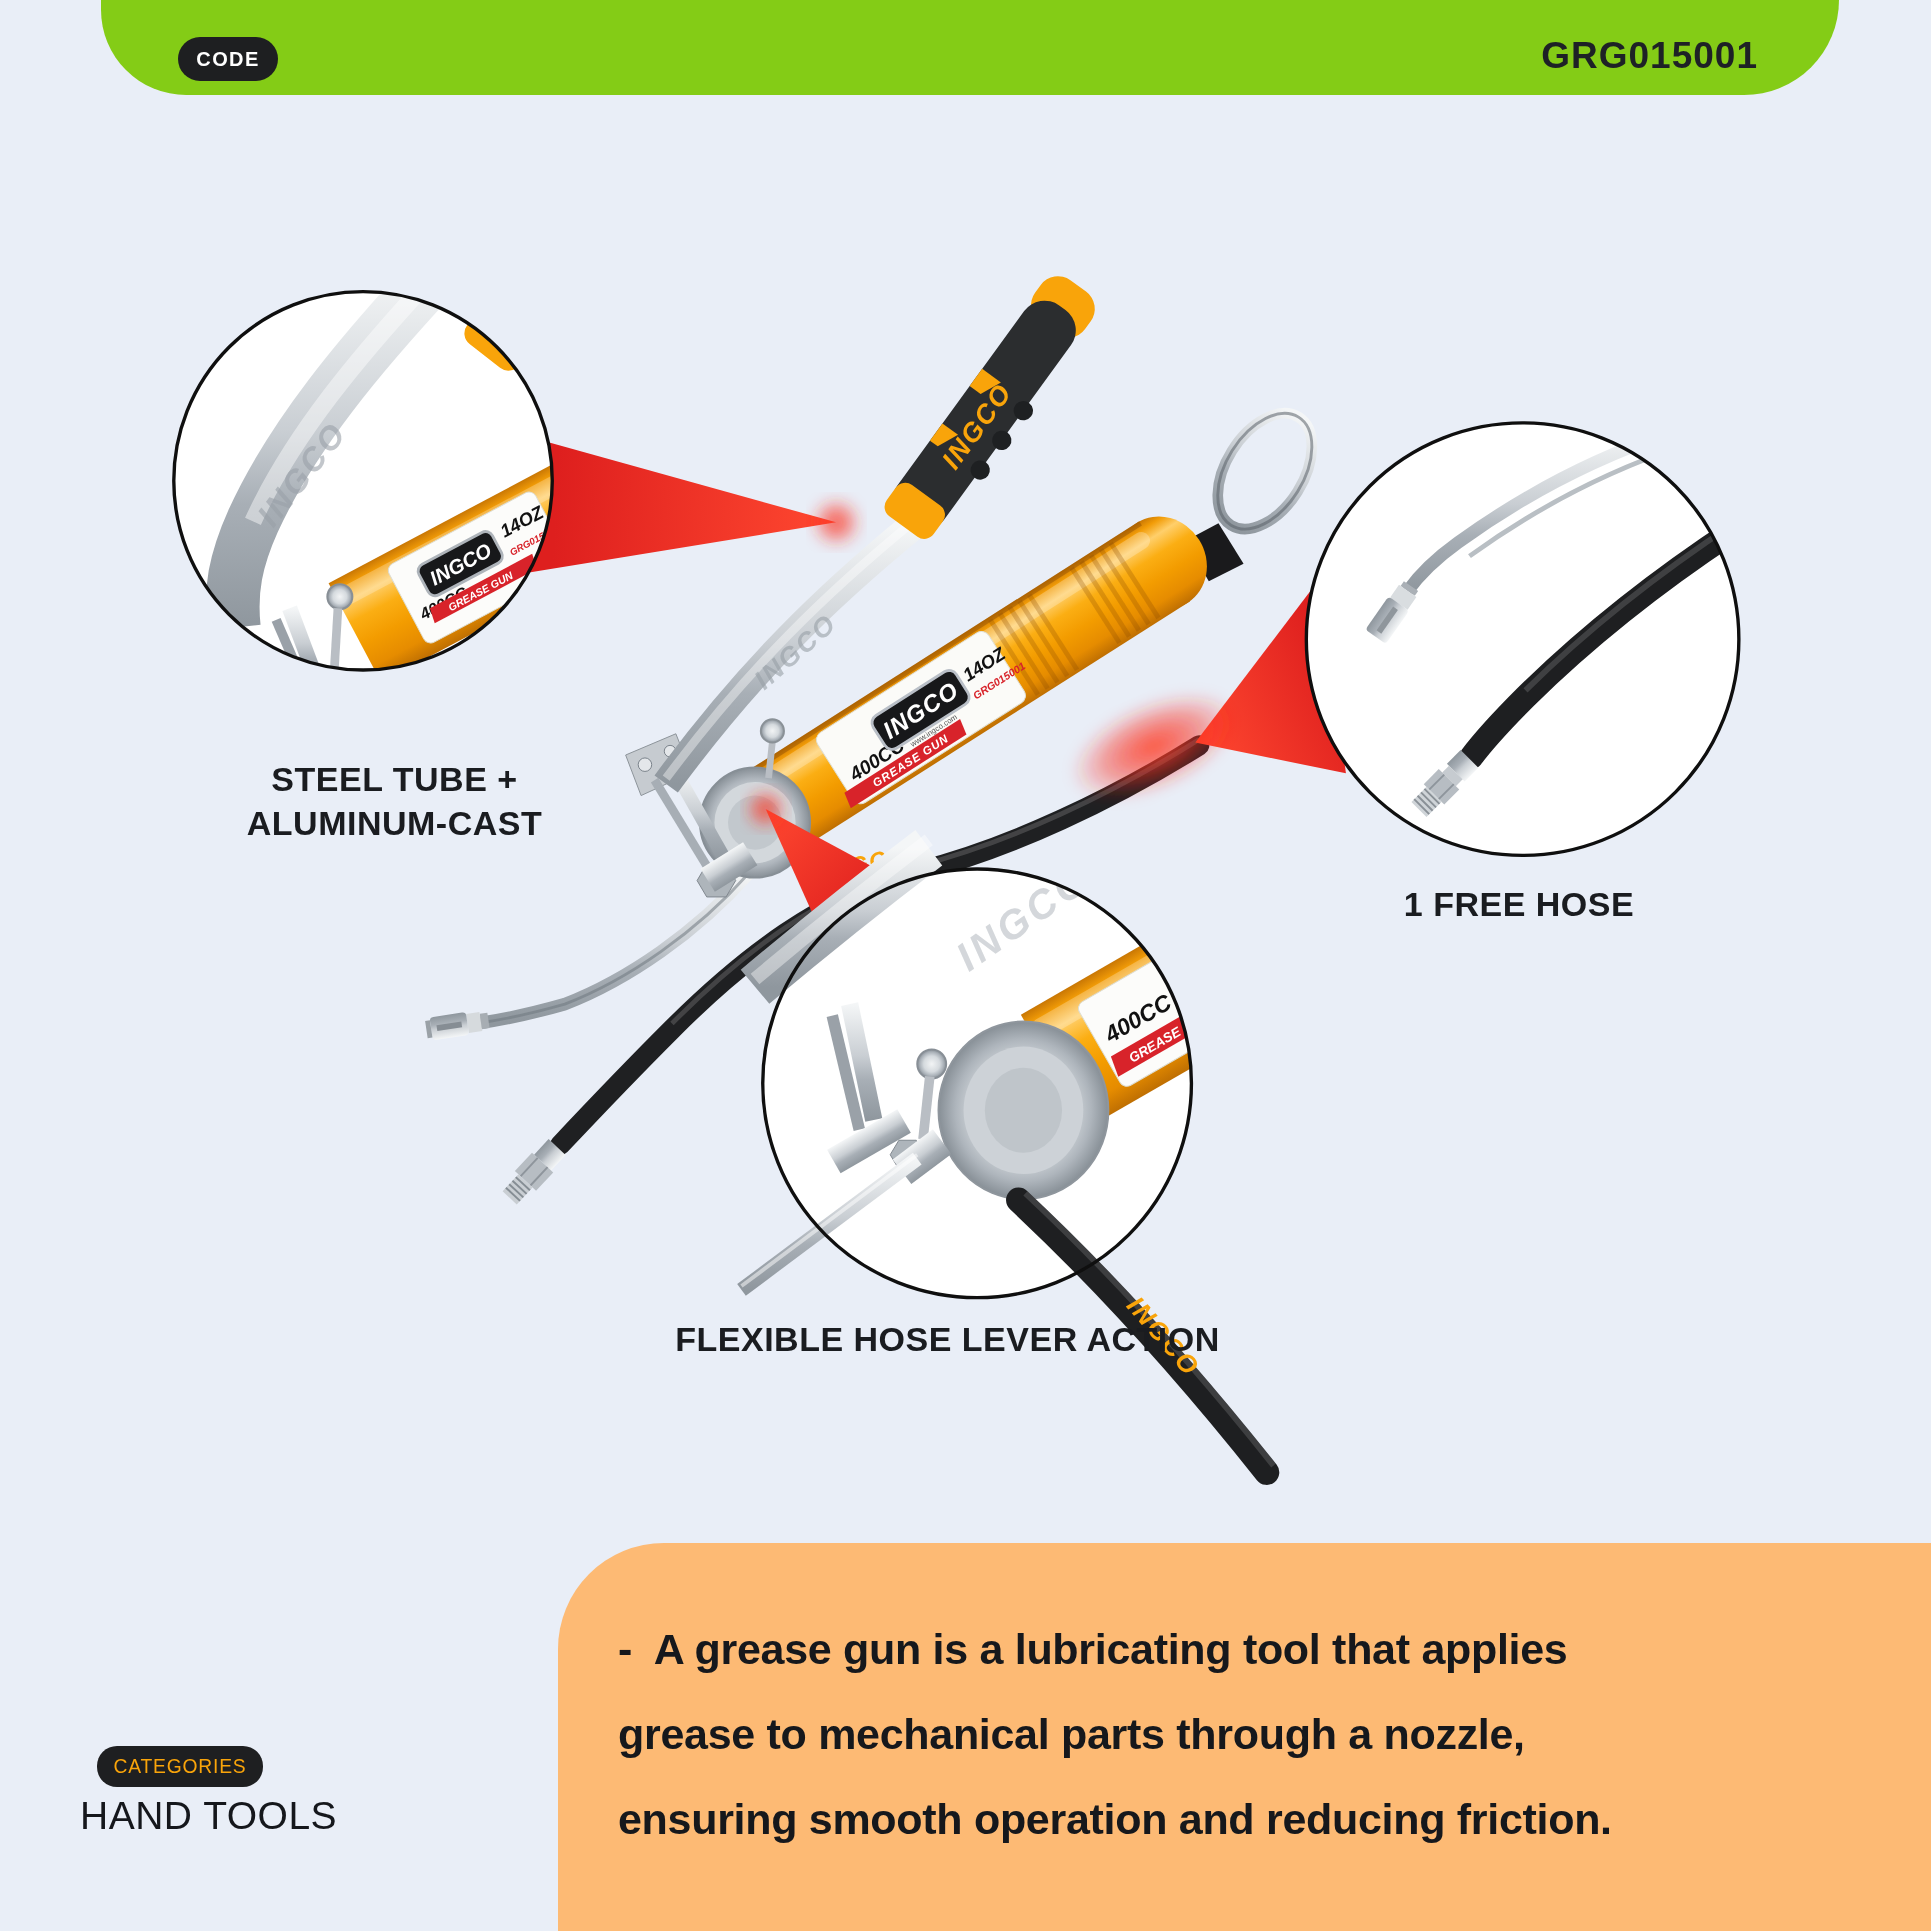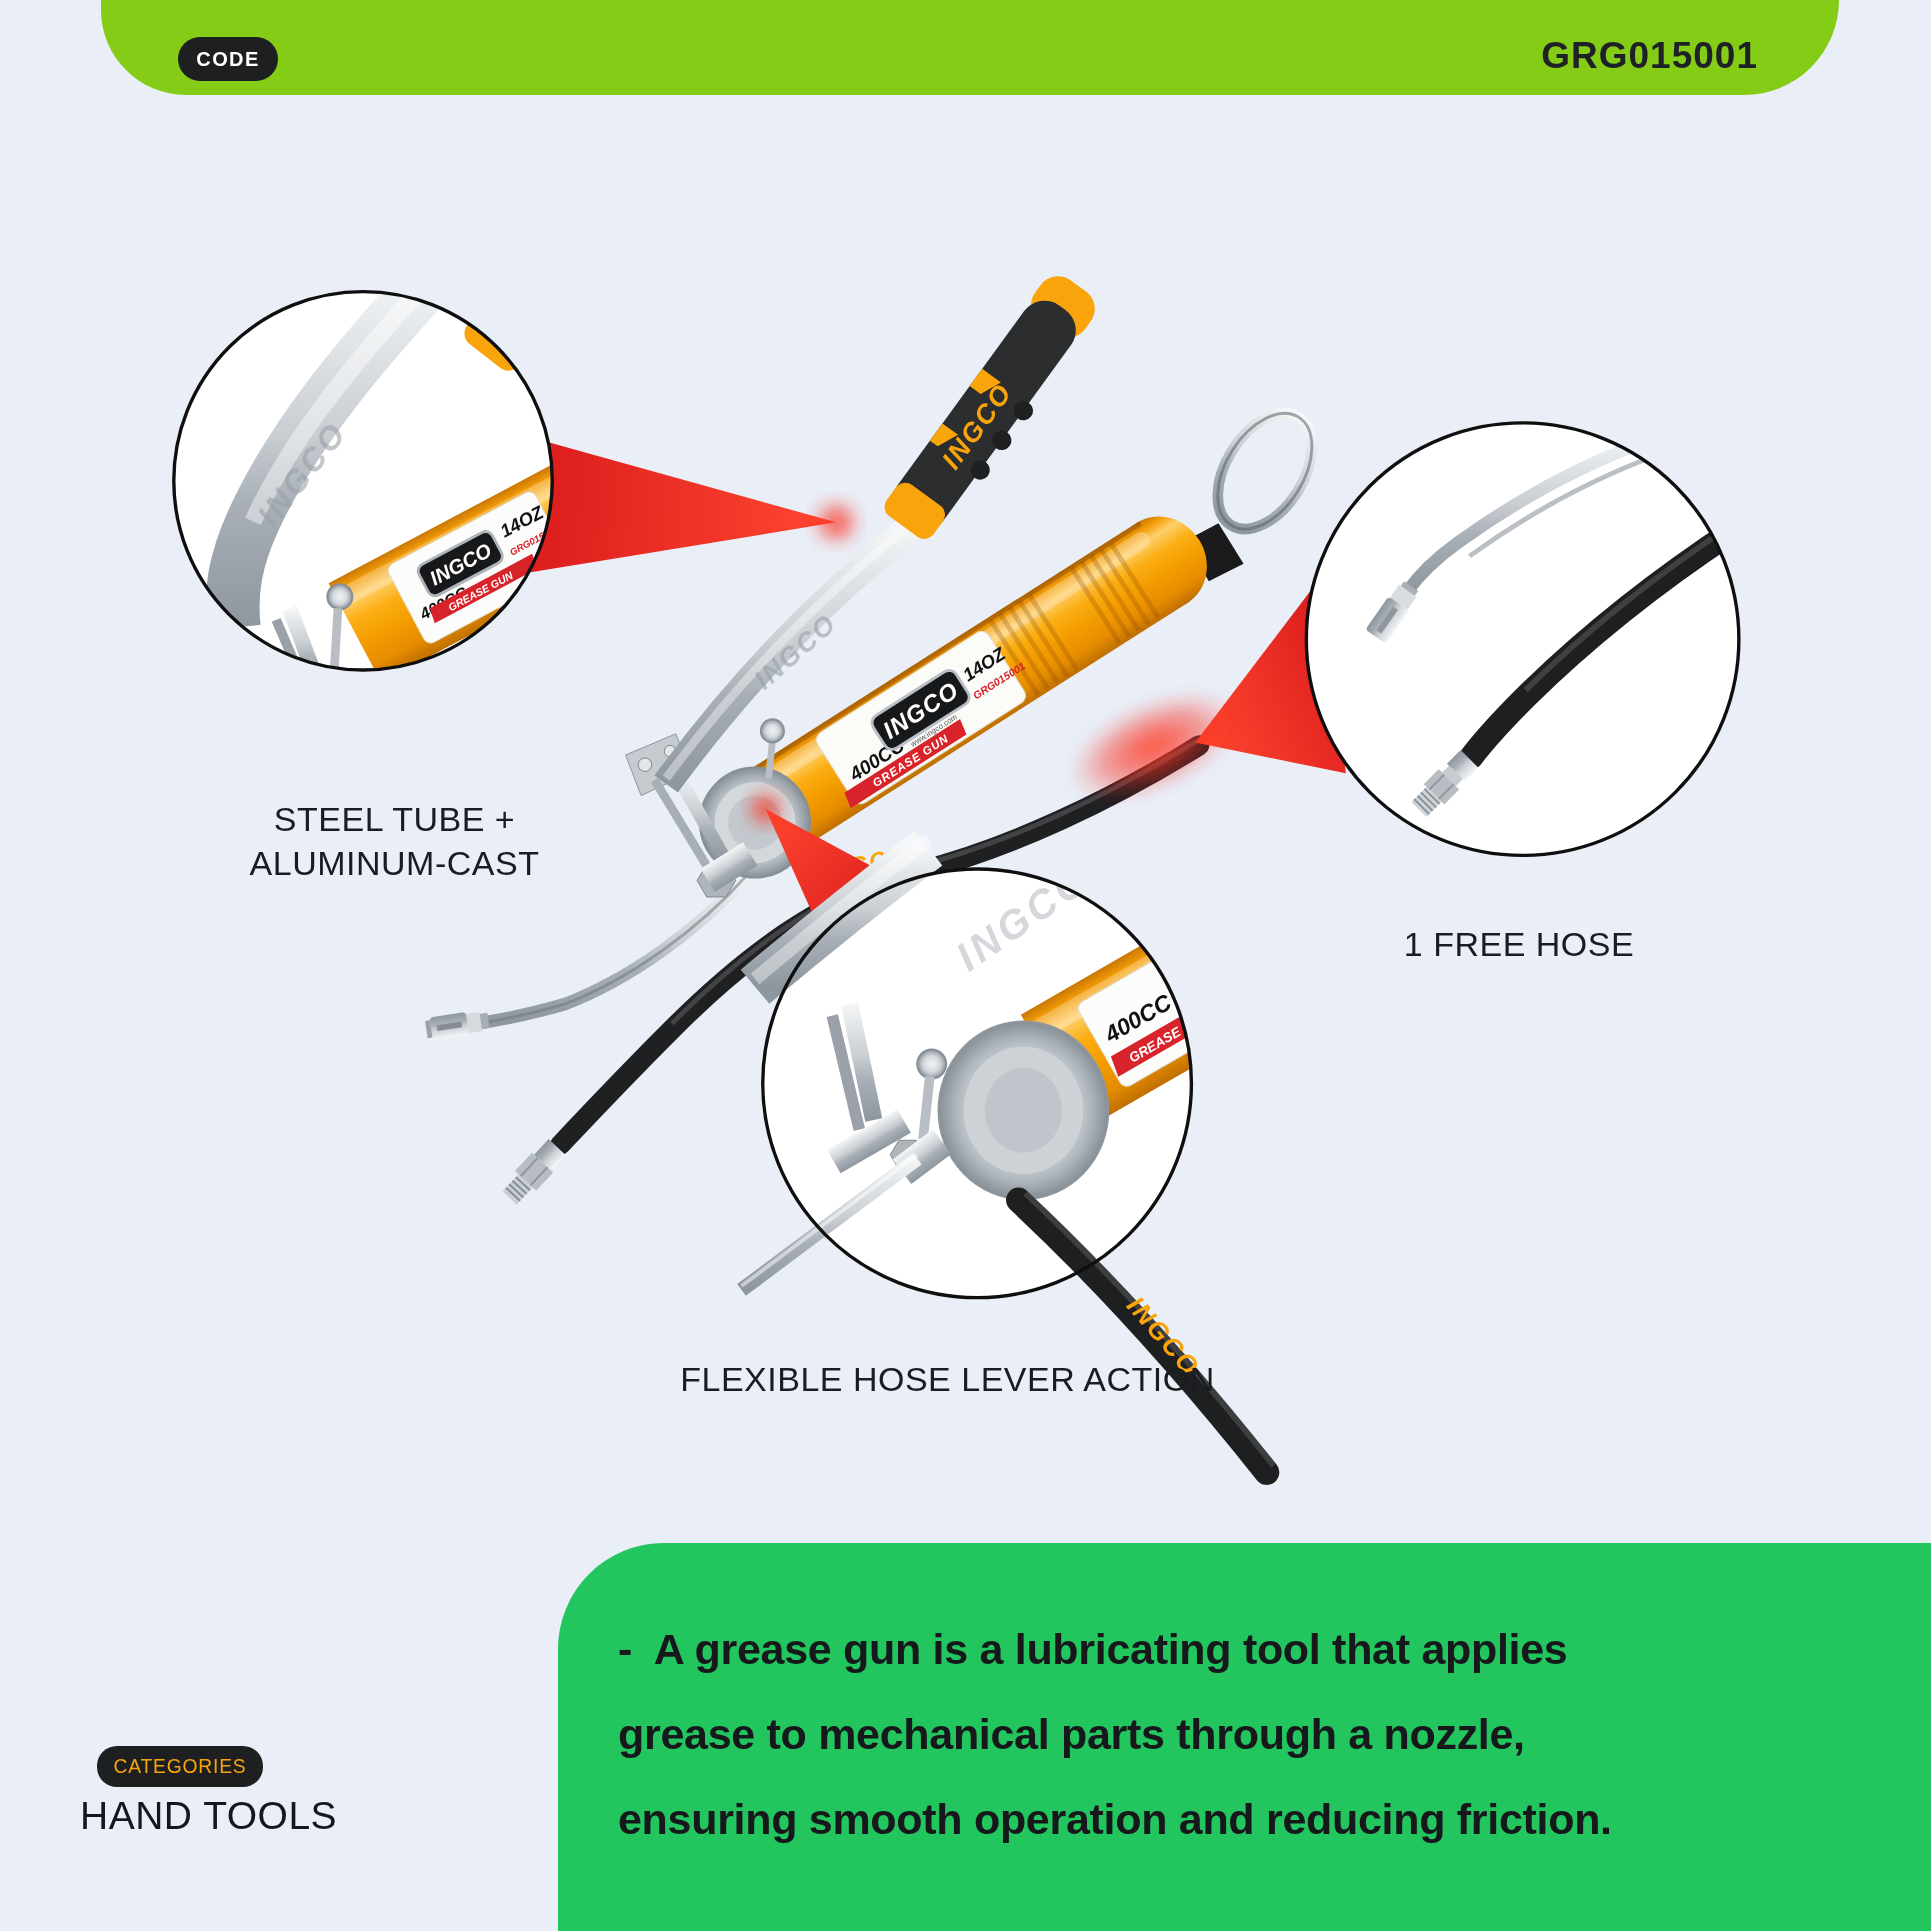--- a/index.html
+++ b/index.html
@@ -7,31 +7,31 @@
         font-family:"Liberation Sans", sans-serif;}
   
   .header{position:absolute;left:101px;top:0;width:1738px;height:95px;background:#84cc16;
           border-radius:0 0 97px 87px;}
   .code-badge{position:absolute;left:77px;top:37px;width:100px;height:44px;background:#1E1F21;
           border-radius:22px;display:flex;align-items:center;justify-content:center;
           color:#fff;font-size:20px;font-weight:bold;letter-spacing:1.4px;}
   .code-value{position:absolute;right:81px;top:35px;font-size:37px;font-weight:600;
           color:#1E2126;letter-spacing:1px;}
   
-  .callout-label{position:absolute;color:#1A1C20;font-size:34px;font-weight:400;
-          text-align:center;letter-spacing:0.5px;line-height:44px;margin-top:40px;}
+  .callout-label{position:absolute;color:#1A1C20;font-size:34px;font-weight:700;
+          text-align:center;letter-spacing:0.5px;line-height:44px;}
   .lbl-steel{left:153px;top:757px;width:483px;}
   .lbl-hose{left:1326px;top:882px;width:386px;}
   .lbl-lever{left:658px;top:1317px;width:579px;}
   
   .cat-badge{position:absolute;left:97px;top:1746px;width:166px;height:41px;background:#1E1F21;
           border-radius:20px;display:flex;align-items:center;justify-content:center;
           color:#F9A40A;font-size:19.3px;font-weight:normal;letter-spacing:0.8px;}
   .cat-value{position:absolute;left:80px;top:1794px;font-size:39px;color:#15171C;letter-spacing:0.5px;}
-  .desc-card{position:absolute;left:558px;top:1543px;width:1373px;height:388px;background:#22c55e;
+  .desc-card{position:absolute;left:558px;top:1543px;width:1373px;height:388px;background:#fdba74;
           border-top-left-radius:106px;box-sizing:border-box;padding:64px 39px 0 60px;}
   .desc-line{font-size:43px;font-weight:700;color:#16181C;line-height:85px;
           letter-spacing:-0.3px;white-space:pre-wrap;}
   svg{position:absolute;left:0;top:0;}
   svg text{font-family:"Liberation Sans", sans-serif;}
 </style>
 </head>
 <body>
 
 <div class="page">

